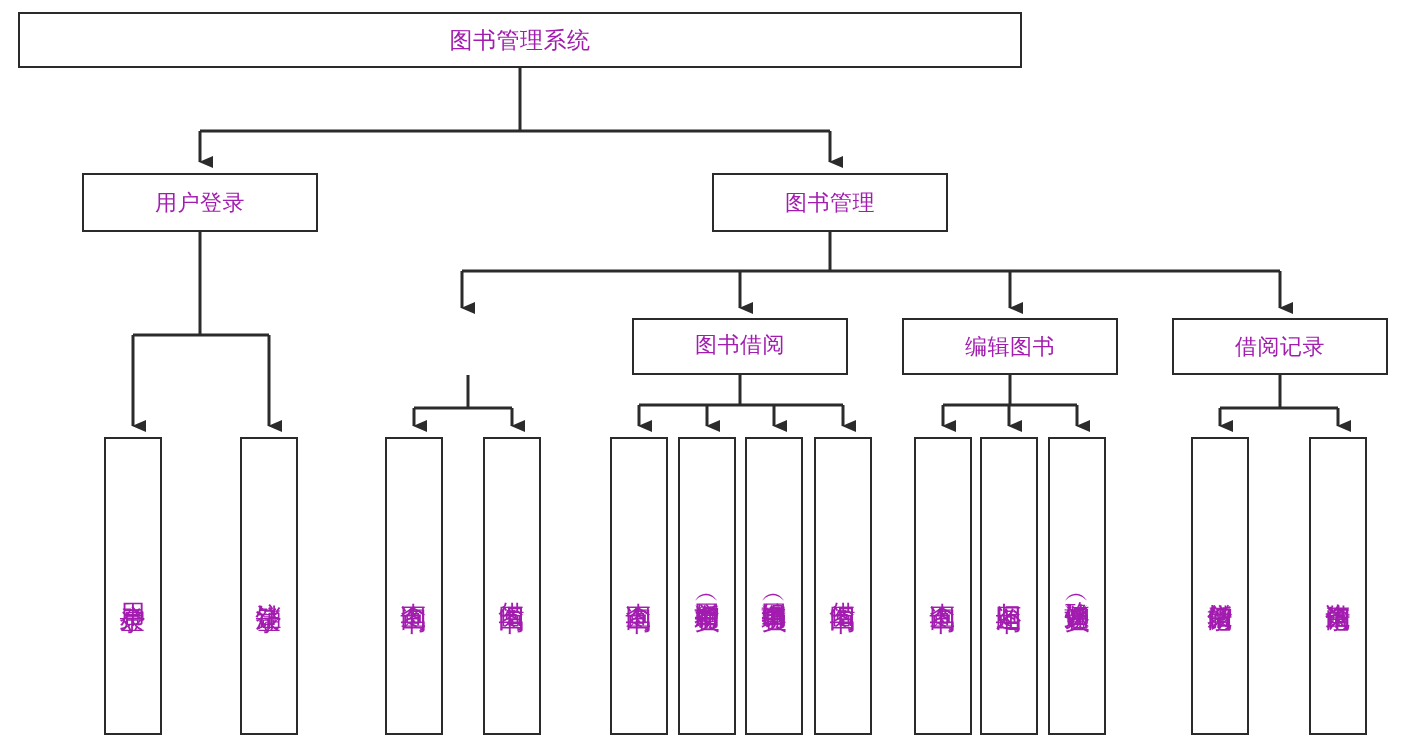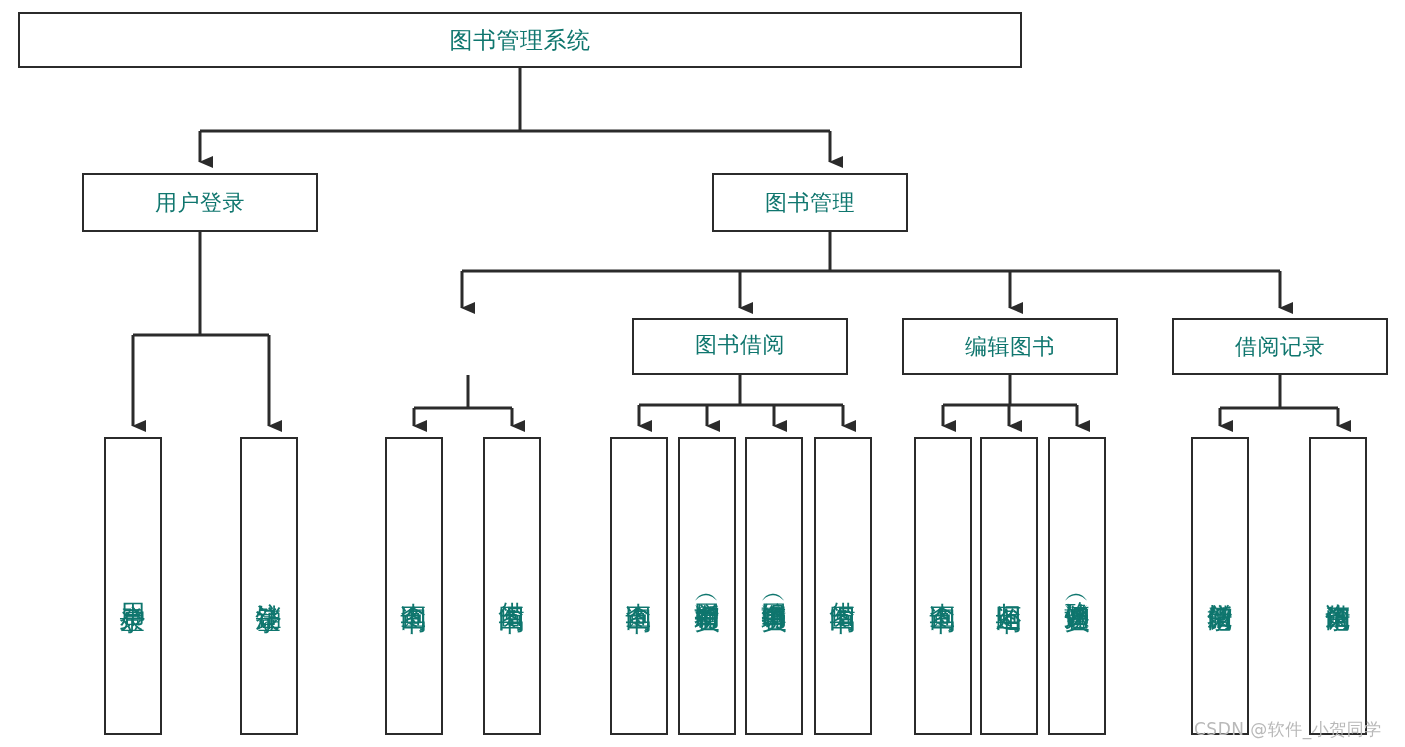--- a/index.html
+++ b/index.html
@@ -26,21 +26,21 @@
     pointer-events: none;
   }
   .node {
     position: absolute;
     box-sizing: border-box;
     background: #ffffff;
     border: 2px solid #2b2b2b;
     display: flex;
     align-items: center;
     justify-content: center;
-    color: #0f766e;
+    color: #a21caf;
   }
   .node .label {
     display: block;
     text-align: center;
     line-height: 1.08;
   }
   
   .node.horiz .label {
     font-size: 22px;
     letter-spacing: 0.5px;
@@ -131,21 +131,21 @@
     </g>
   </svg>
 
   <div class="node horiz root" style="left:18px; top:12px; width:1004px; height:56px;">
     <span class="label">图书管理系统</span>
   </div>
 
   <div class="node horiz" style="left:82px; top:173px; width:236px; height:59px;">
     <span class="label">用户登录</span>
   </div>
-  <div class="node horiz" style="left:712px; top:173px; width:196px; height:59px;">
+  <div class="node horiz" style="left:712px; top:173px; width:236px; height:59px;">
     <span class="label">图书管理</span>
   </div>
 
   <div class="node horiz" style="left:632px; top:318px; width:216px; height:57px;font-family:Liberation Mono, monospace;">
     <span class="label">图书借阅</span>
   </div>
   <div class="node horiz" style="left:902px; top:318px; width:216px; height:57px;">
     <span class="label">编辑图书</span>
   </div>
   <div class="node horiz" style="left:1172px; top:318px; width:216px; height:57px;">
@@ -189,15 +189,14 @@
     <span class="label">确认归还（管理员）</span>
   </div>
 
   <div class="node vert tight" style="left:1191px; top:437px; width:58px; height:298px;">
     <span class="label">新增借阅记录</span>
   </div>
   <div class="node vert tight" style="left:1309px; top:437px; width:58px; height:298px;">
     <span class="label">查询借阅记录</span>
   </div>
 
-  <div class="watermark" style="left:1194px; top:718px;">CSDN @软件_小贺同学</div>
 
 </div>
 
 </body></html>

